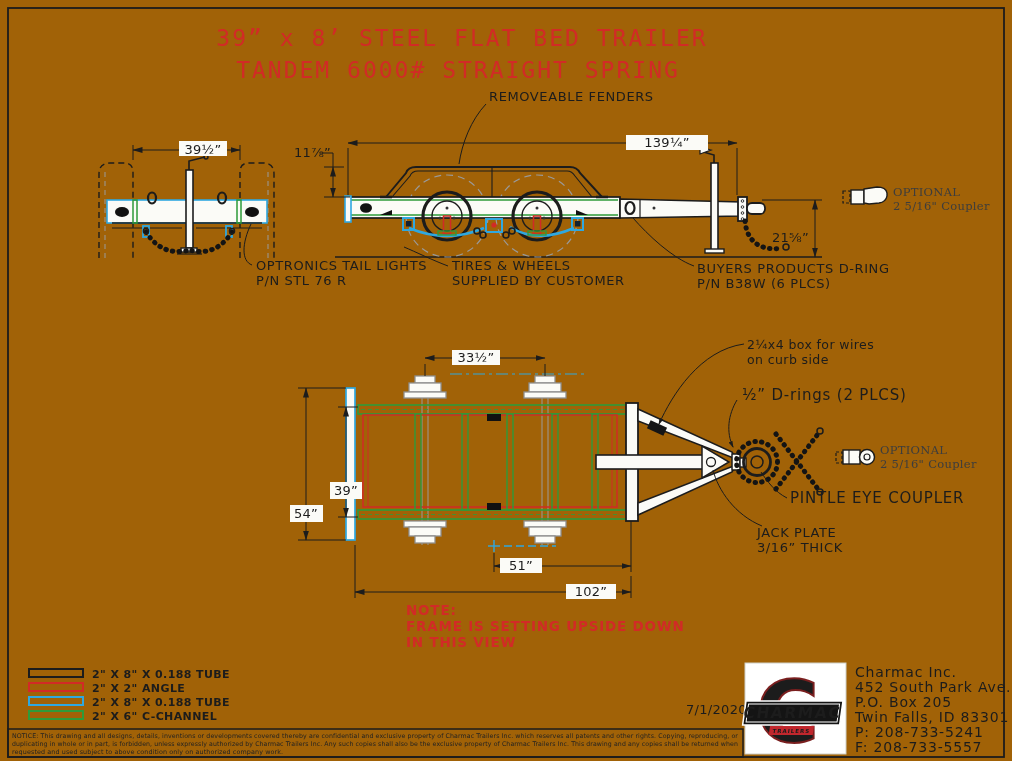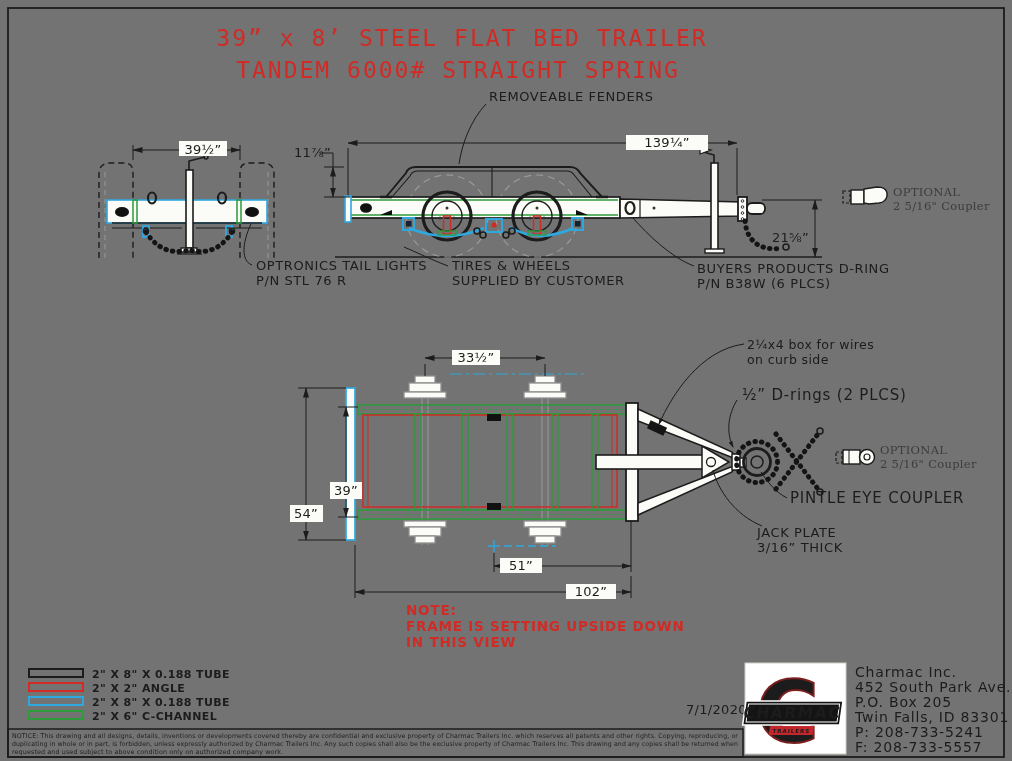--- a/index.html
+++ b/index.html
@@ -1,16 +1,16 @@
 <!DOCTYPE html>
 <html><head>
 <meta charset="utf-8">
 <style>
   html,body{margin:0;padding:0;background:#e8e8e8;}
-  .sheet{position:relative;width:1012px;height:761px;background:#737373;overflow:hidden;}
+  .sheet{position:relative;width:1012px;height:761px;background:#a16207;overflow:hidden;}
   svg{position:absolute;left:0;top:0;}
   text{font-family:"DejaVu Sans","Liberation Sans",sans-serif;fill:#1c1c1c;}
   .title{font-family:"DejaVu Sans Mono","Liberation Mono",monospace;font-size:23px;letter-spacing:2px;fill:#d12b26;}
   .cad{font-size:13px;letter-spacing:0.6px;}
   .cad12{font-size:12.5px;letter-spacing:0.4px;}
   .cad15{font-size:15px;letter-spacing:0.8px;}
   .dim{font-size:13px;letter-spacing:0.3px;}
   .rednote{font-size:13.5px;letter-spacing:0.8px;fill:#d12b26;font-weight:bold;}
   .ser{font-family:"DejaVu Serif","Liberation Serif",serif;font-size:11.5px;fill:#3d3d3d;letter-spacing:0.3px;}
   .leg{font-size:11px;font-weight:bold;letter-spacing:0.4px;}

